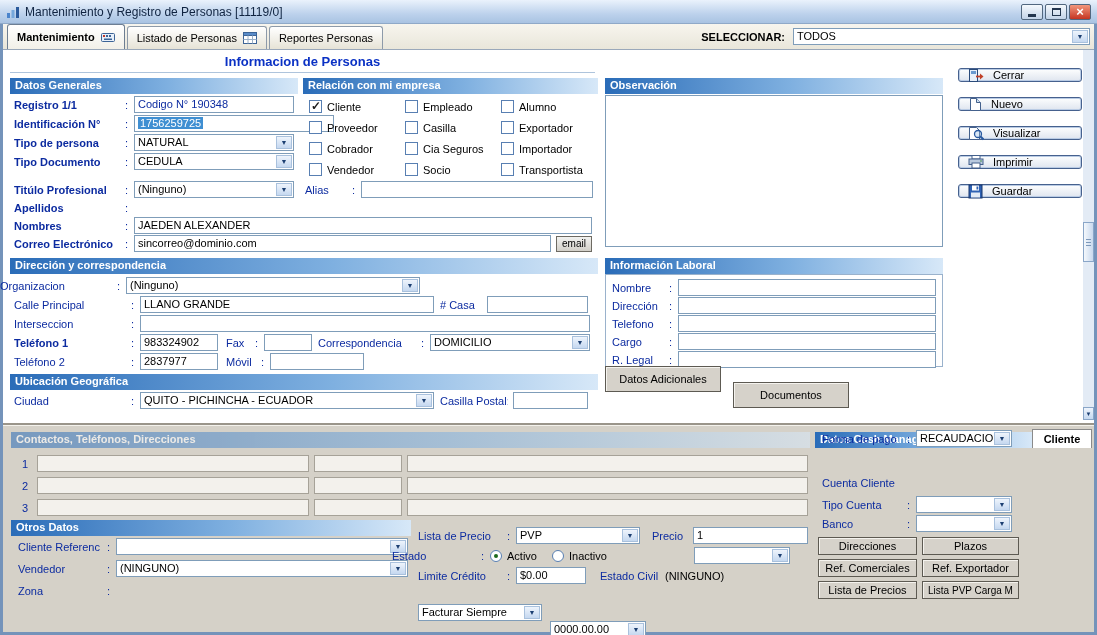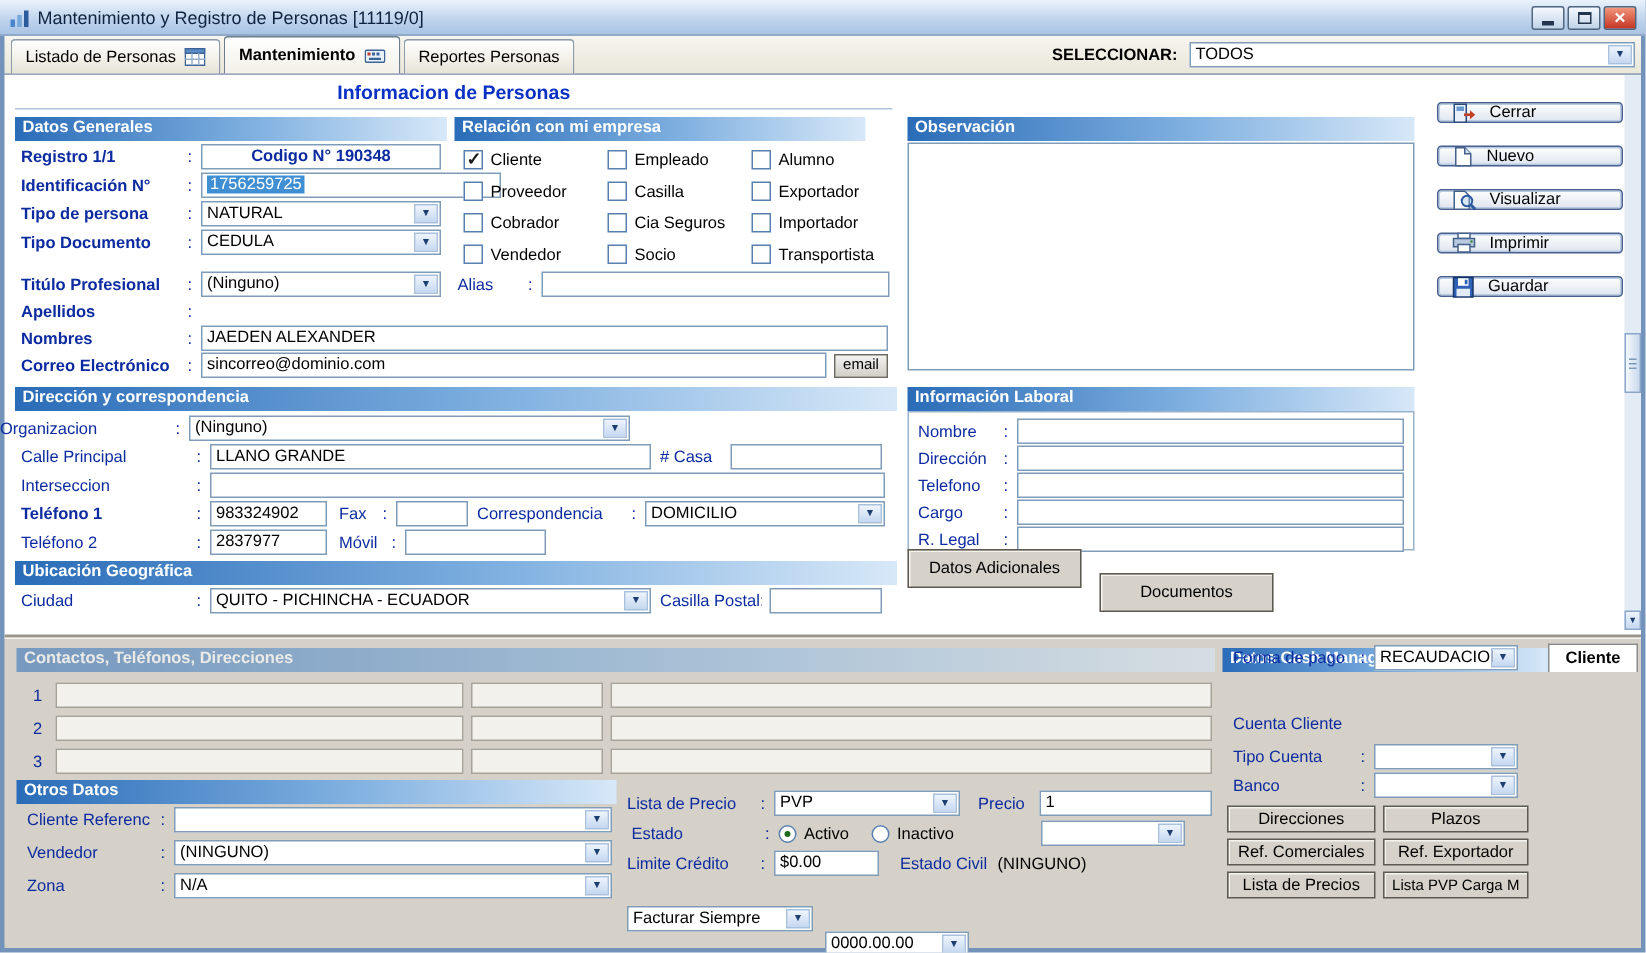--- a/index.html
+++ b/index.html
@@ -32,21 +32,21 @@
 .b{font-weight:bold}
 .colon{flex:0 0 4px}
 .colon::after{content:":";color:#0c2ba0}
 .frow{position:absolute;display:flex;align-items:center;gap:5px;height:17px}
 .field{background:#fff;border:1px solid #7f9db9;height:17px;line-height:15px;padding:0 3px;overflow:hidden;white-space:nowrap}
 .grow{flex:1}
 .combo{position:relative;background:#fff;border:1px solid #7f9db9;height:17px;line-height:15px;padding:0 17px 0 3px;overflow:hidden;white-space:nowrap}
 .combo::after{content:"▼";position:absolute;top:1px;right:1px;bottom:1px;width:14px;display:flex;align-items:center;justify-content:center;font-size:7px;color:#1c3f72;background:linear-gradient(#eef4fc,#c5d8f0);border:1px solid #a9c1dd}
 .dis{background:#f3f1ec;border-color:#a6a298}
 .sel-text{background:#3f8fd2;color:#fff;padding:0 2px}
-.regbox{font-weight:bold;color:#0c2ba0;text-align:center}
+.regbox{font-weight:normal;color:#0c2ba0;}
 
 .cb{position:relative;width:13px;height:13px;border:1px solid #587fb2;background:#fff;flex:0 0 13px}
 .cb[data-checked="true"]::after{content:"✓";position:absolute;left:1px;top:-2px;font-size:12px;font-weight:bold;color:#1b1b1b}
 .radio{position:relative;width:12px;height:12px;border:1px solid #587fb2;border-radius:50%;background:#fff;flex:0 0 12px}
 .radio[data-checked="true"]::after{content:"";position:absolute;left:3px;top:3px;width:4px;height:4px;border-radius:50%;background:#1e6b1e}
 
 .action-btn{position:absolute;left:958px;width:124px;height:14px;border:1px solid #46618e;border-radius:3px;background:linear-gradient(#fdfefe,#dfe5ef);box-shadow:inset 0 0 0 1px #b9cbe4;display:flex;align-items:center;gap:9px;padding-left:9px;cursor:default}
 .flat-btn{position:absolute;background:#d6d2ca;border:1px solid #5d5a52;box-shadow:inset 1px 1px 0 #f5f3ee;display:flex;align-items:center;justify-content:center;text-align:center;overflow:hidden;white-space:nowrap;cursor:default}
 .mini-btn{flex:0 0 36px;height:16px;background:linear-gradient(#f2f2f0,#d2cfc8);border:1px solid #6d6a62;font-size:10px;display:flex;align-items:center;justify-content:center;cursor:default}
 
@@ -81,45 +81,45 @@
     <span class="winbtn">
         <span class="glyph-max"></span>
       </span>
     <span class="winbtn close">
         <span class="glyph-x"></span>
       </span>
   </div>
 </div>
 
 <div class="tabstrip">
-  <div class="tab">
-    <span>Listado de Personas</span>
-    <span>
-        <svg width="14" height="12" viewBox="0 0 14 12">
-          <rect x="0.5" y="0.5" width="13" height="11" fill="#fff" stroke="#3c6496"></rect>
-          <rect x="0.5" y="0.5" width="13" height="3" fill="#5a8cc8" stroke="#3c6496"></rect>
-          <line x1="5" y1="3.5" x2="5" y2="11.5" stroke="#9ab0c8"></line>
-          <line x1="9.5" y1="3.5" x2="9.5" y2="11.5" stroke="#9ab0c8"></line>
-          <line x1="0.5" y1="7.5" x2="13.5" y2="7.5" stroke="#9ab0c8"></line>
-        </svg>
-      </span>
-  </div>
   <div class="tab active">
     <span>Mantenimiento</span>
     <span>
         <svg width="14" height="11" viewBox="0 0 14 11">
           <rect x="0.5" y="1.5" width="13" height="8" rx="1" fill="#e8f0fa" stroke="#3c6496"></rect>
           <rect x="2" y="3" width="2" height="2" fill="#c03a2a"></rect>
           <rect x="5" y="3" width="2" height="2" fill="#3c6496"></rect>
           <rect x="8" y="3" width="2" height="2" fill="#3c6496"></rect>
           <rect x="3" y="6.5" width="8" height="1.5" fill="#3c6496"></rect>
         </svg>
       </span>
   </div>
   <div class="tab">
+    <span>Listado de Personas</span>
+    <span>
+        <svg width="14" height="12" viewBox="0 0 14 12">
+          <rect x="0.5" y="0.5" width="13" height="11" fill="#fff" stroke="#3c6496"></rect>
+          <rect x="0.5" y="0.5" width="13" height="3" fill="#5a8cc8" stroke="#3c6496"></rect>
+          <line x1="5" y1="3.5" x2="5" y2="11.5" stroke="#9ab0c8"></line>
+          <line x1="9.5" y1="3.5" x2="9.5" y2="11.5" stroke="#9ab0c8"></line>
+          <line x1="0.5" y1="7.5" x2="13.5" y2="7.5" stroke="#9ab0c8"></line>
+        </svg>
+      </span>
+  </div>
+  <div class="tab">
     <span>Reportes Personas</span>
   </div>
   <div class="selector">
     <span class="sel-label">SELECCIONAR:</span>
     <div class="combo" style="width:297px">TODOS</div>
   </div>
 </div>
 
 <div class="main"></div>
 <div class="bottom"></div>
@@ -167,21 +167,21 @@
     <span class="colon"></span>
   <div class="field grow">JAEDEN ALEXANDER</div>
 </div>
 <div class="frow" style="left:14px;top:235px;width:578px">
   <span class="flabel b" style="flex:0 0 106px">Correo Electrónico</span>
     <span class="colon"></span>
   <div class="field grow">sincorreo@dominio.com</div>
   <span class="mini-btn">email</span>
 </div>
 
-<div class="sect" style="left:303px;top:78px;width:274px">Relación con mi empresa</div>
+<div class="sect" style="left:303px;top:78px;width:295px">Relación con mi empresa</div>
 <div class="abs" style="left:309px;top:96px;width:286px;display:grid;grid-template-columns:96px 96px 90px;grid-auto-rows:21px;align-items:center">
   <div class="cell">
       <span class="cb" data-checked="true"></span>
       <span>Cliente</span>
     </div>
   <div class="cell">
       <span class="cb" data-checked="false"></span>
       <span>Empleado</span>
     </div>
   <div class="cell">
@@ -405,33 +405,32 @@
   <div class="combo grow"></div>
 </div>
 <div class="frow" style="left:18px;top:560px;width:390px">
   <span class="flabel" style="flex:0 0 84px">Vendedor</span>
     <span class="colon"></span>
   <div class="combo grow">(NINGUNO)</div>
 </div>
 <div class="frow" style="left:18px;top:582px;width:390px">
   <span class="flabel" style="flex:0 0 84px">Zona</span>
     <span class="colon"></span>
-  <div class="combo grow">N/A</div>
 </div>
 
 <div class="frow" style="left:418px;top:527px;width:222px">
   <span class="flabel" style="flex:0 0 84px">Lista de Precio</span>
     <span class="colon"></span>
   <div class="combo grow">PVP</div>
 </div>
 <div class="frow" style="left:652px;top:527px;width:156px">
   <span class="flabel" style="flex:0 0 36px">Precio</span>
   <div class="field grow">1</div>
 </div>
-<div class="frow" style="left:421px;top:547px;width:266px">
+<div class="frow" style="left:392px;top:547px;width:266px">
   <span class="flabel" style="flex:0 0 84px">Estado</span>
     <span class="colon"></span>
   <span class="radio" data-checked="true"></span>
   <span>Activo</span>
   <span class="radio" style="margin-left:10px" data-checked="false"></span>
   <span>Inactivo</span>
 </div>
 <div class="combo abs" style="left:694px;top:547px;width:96px"></div>
 <div class="frow" style="left:418px;top:567px;width:172px">
   <span class="flabel" style="flex:0 0 84px">Limite Crédito</span>

